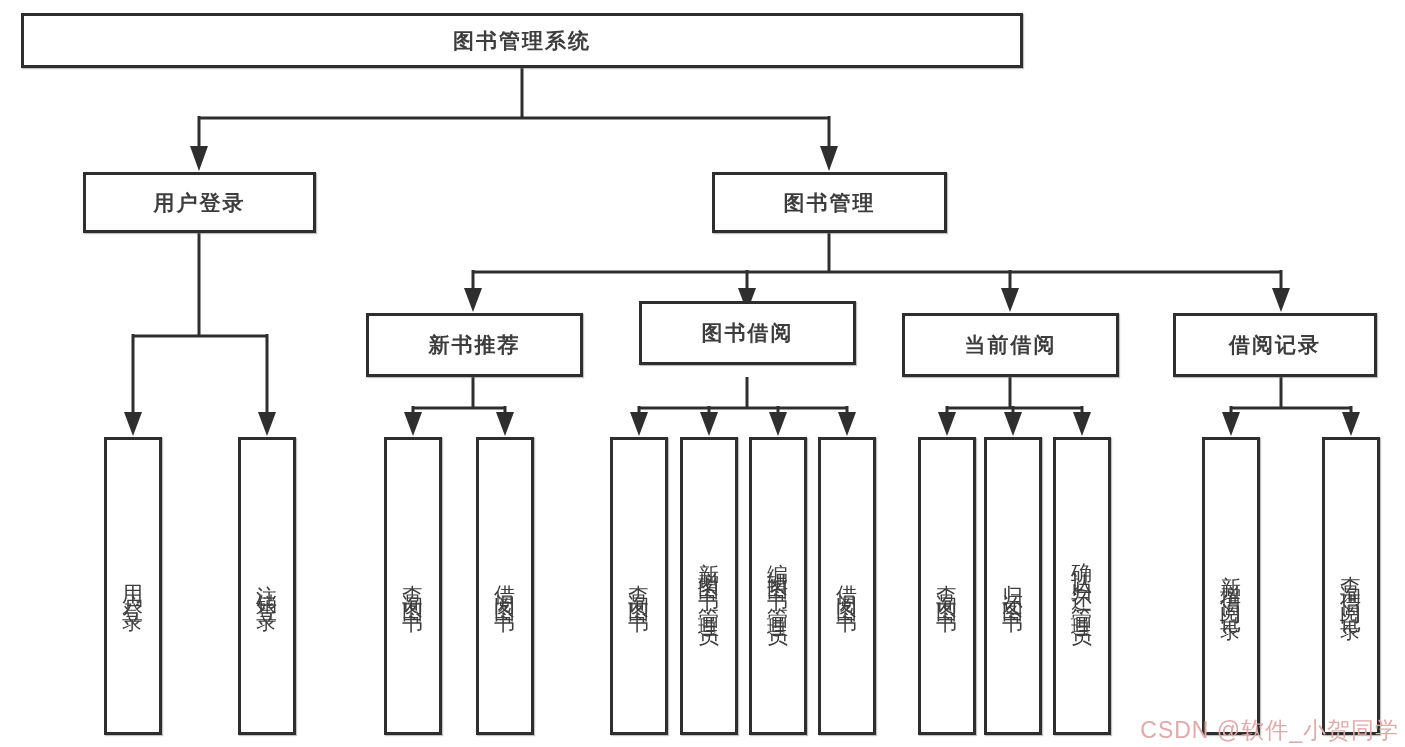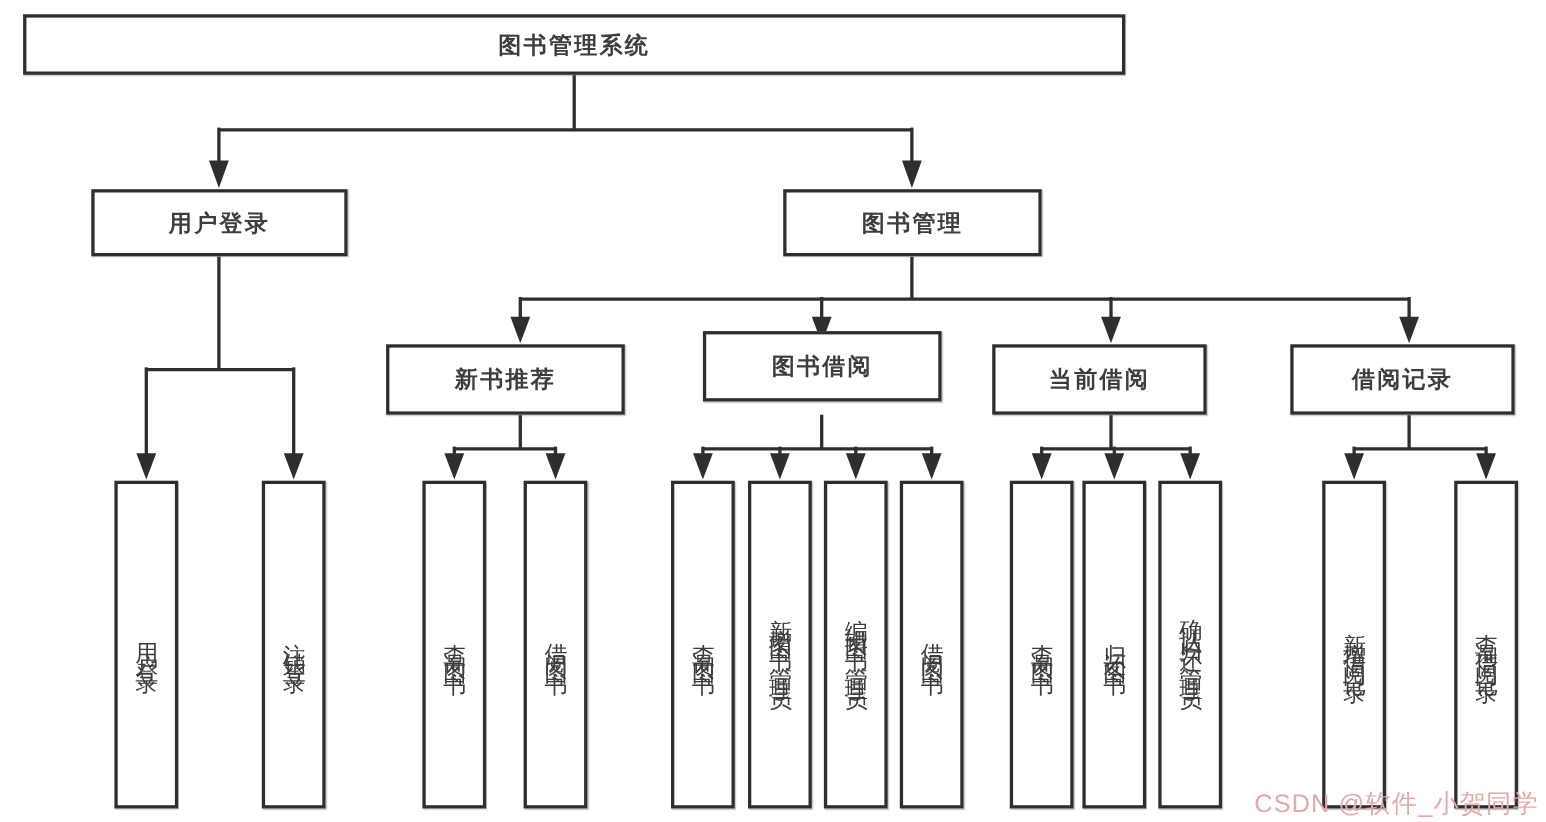--- a/index.html
+++ b/index.html
@@ -143,23 +143,23 @@
       <polygon points="1222,412 1240,412 1231,436"></polygon>
       <polygon points="1342,412 1360,412 1351,436"></polygon>
     </g>
   </svg>
 
   <div class="node" style="left:21px; top:13px; width:1002px; height:55px;">图书管理系统</div>
 
   <div class="node" style="left:83px; top:172px; width:233px; height:61px;">用户登录</div>
   <div class="node" style="left:712px; top:172px; width:235px; height:61px;">图书管理</div>
 
-  <div class="node" style="left:351px; top:313px; width:217px; height:64px;text-align:right;">新书推荐</div>
+  <div class="node" style="left:366px; top:313px; width:217px; height:64px;text-align:right;">新书推荐</div>
   <div class="node" style="left:639px; top:301px; width:217px; height:64px;">图书借阅</div>
-  <div class="node" style="left:902px; top:313px; width:195px; height:64px;">当前借阅</div>
+  <div class="node" style="left:902px; top:313px; width:217px; height:64px;">当前借阅</div>
   <div class="node" style="left:1173px; top:313px; width:204px; height:64px;">借阅记录</div>
 
   <div class="vnode" style="left:104px;">
     <span>用户登录</span>
   </div>
   <div class="vnode" style="left:238px;">
     <span>注销登录</span>
   </div>
 
   <div class="vnode" style="left:384px;">

